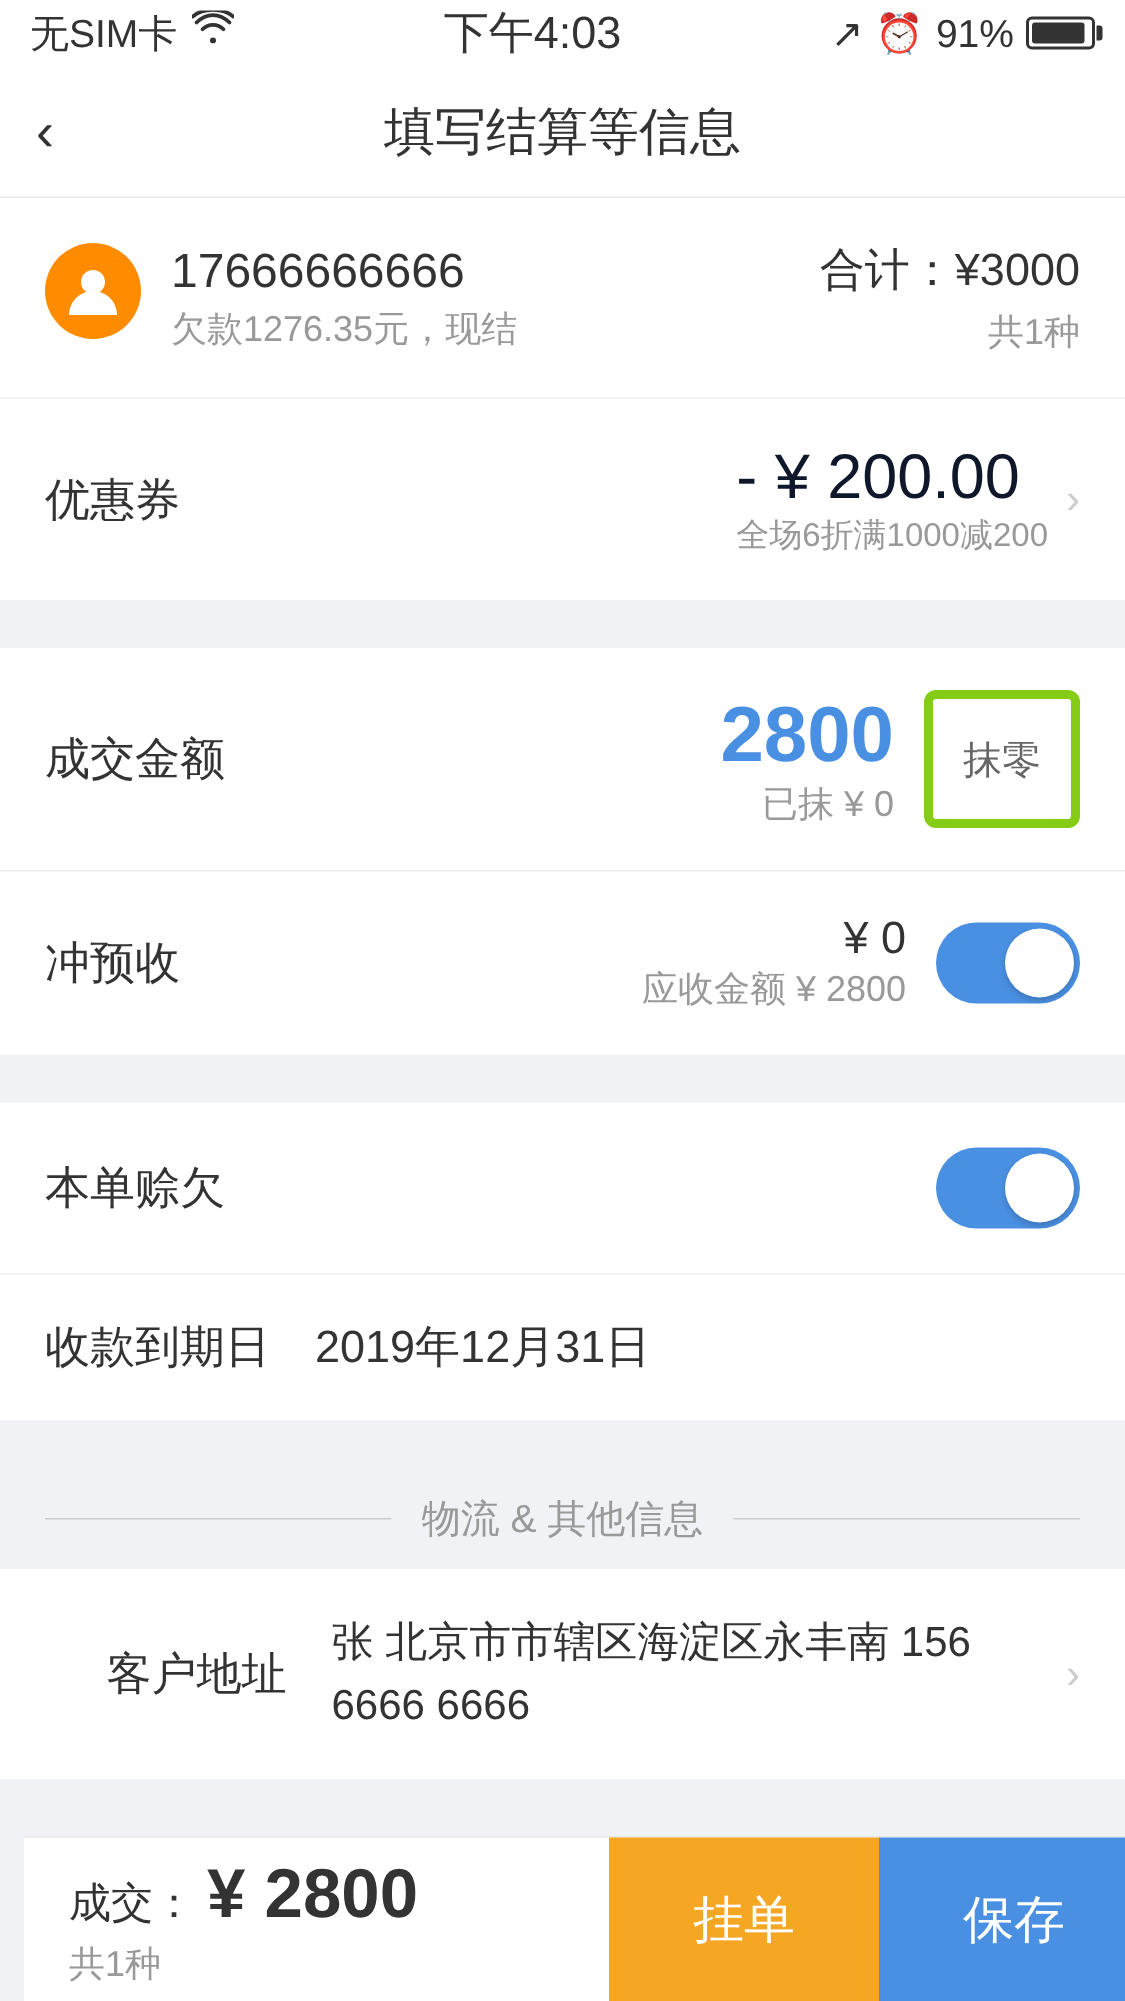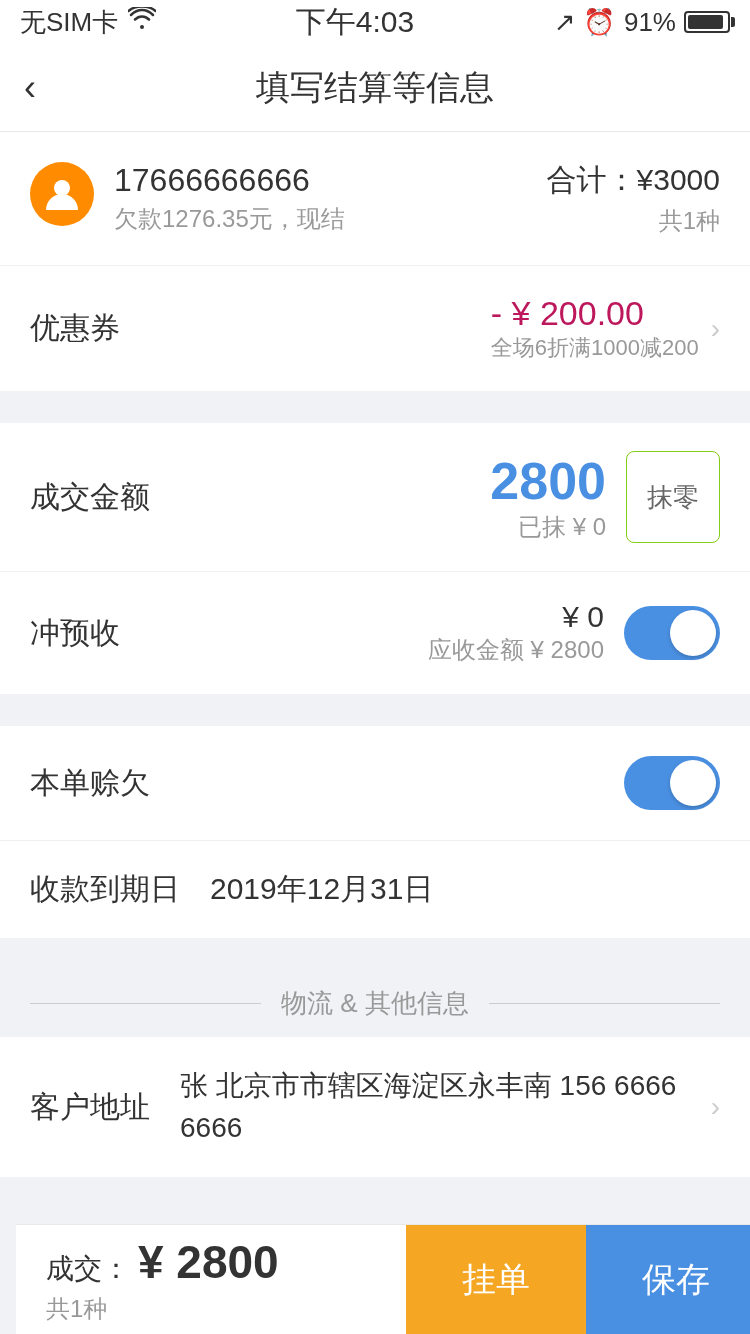--- a/index.html
+++ b/index.html
@@ -108,40 +108,40 @@
     
     .coupon-row {
       padding: 28px 30px;
       display: flex;
       align-items: center;
       justify-content: space-between;
       border-top: 1px solid #f0f0f0;
     }
     .coupon-label { font-size: 30px; color: #333; }
     .coupon-right { display: flex; align-items: center; gap: 12px; }
-    .coupon-discount { font-size: 34px; color: #be185d; font-weight: 500; }
+    .coupon-discount { font-size: 42px; color: #0f172a; font-weight: 500; }
     .coupon-desc { font-size: 22px; color: #999; text-align: right; }
     .chevron-icon { color: #ccc; font-size: 28px; }
 
     
     .divider-section { height: 16px; background: #f0f2f5; }
 
     
     .amount-section { background: #fff; margin-bottom: 16px; }
     .amount-row {
       padding: 28px 30px;
       display: flex;
       align-items: center;
       justify-content: space-between;
     }
     .amount-label { font-size: 30px; color: #333; }
     .amount-right { display: flex; gap: 20px; }
     .amount-value { font-size: 52px; font-weight: 600; color: #4a90e2; }
     .round-btn {
-      border: 1px solid #84cc16;
+      border: 6px solid #84cc16;
       border-radius: 8px;
       padding: 8px 20px;
       font-size: 26px;
       color: #666;
       background: #fff;
       cursor: pointer;
     }
     .amount-sub { font-size: 24px; color: #999; text-align: right; }
 
     
@@ -204,21 +204,21 @@
       background: #f0f2f5;
       padding: 16px 30px;
       display: flex;
       align-items: center;
       justify-content: center;
     }
     .logistics-line { flex: 1; height: 1px; background: #ccc; }
     .logistics-text { font-size: 26px; color: #999; padding: 0 20px; }
 
     
-    .address-section { background: #fff; margin-bottom: 17px; }
+    .address-section { background: #fff; margin-bottom: 17px; padding-left: 41px; }
     .address-row {
       padding: 28px 30px;
       display: flex;
       align-items: center;
       justify-content: space-between;
     }
     .address-label { font-size: 30px; color: #333; flex-shrink: 0; margin-right: 30px; }
     .address-value { font-size: 28px; color: #333; flex: 1; line-height: 1.5; }
 
     

